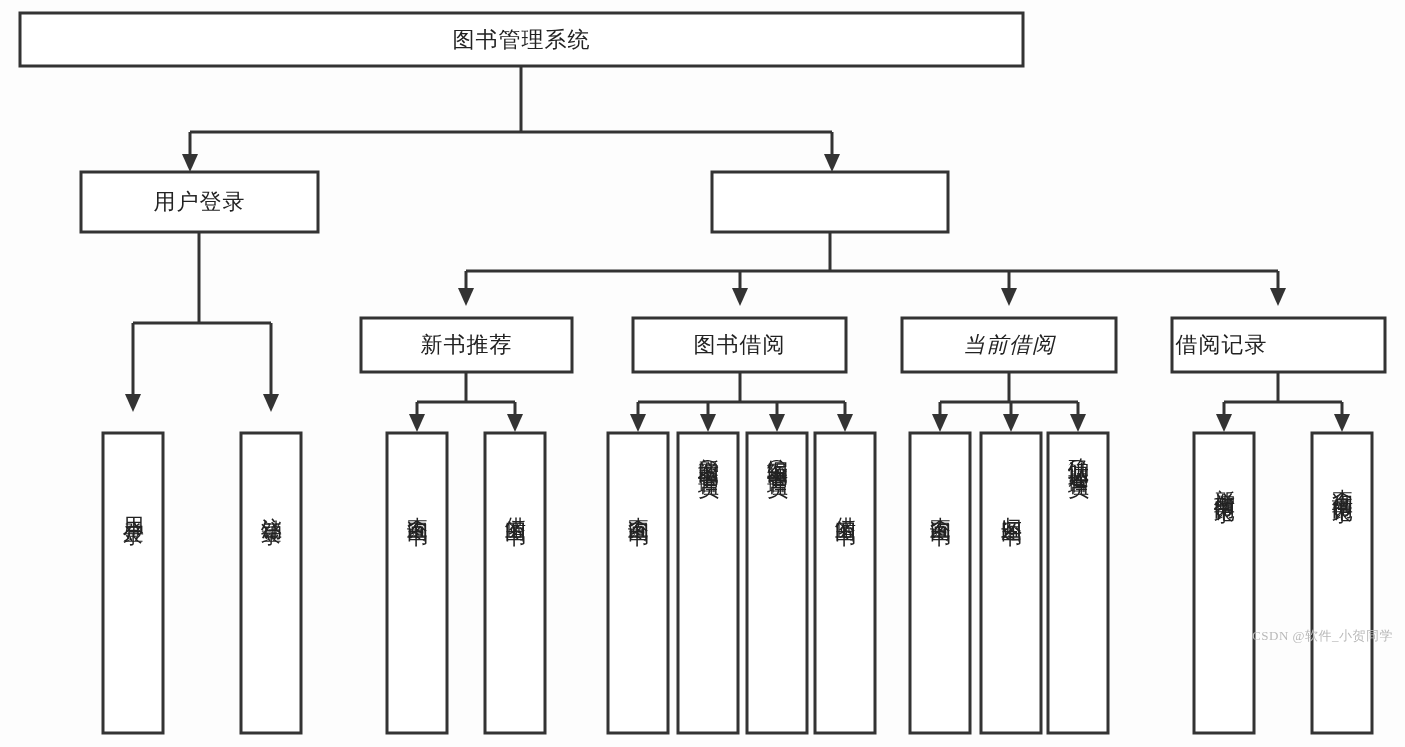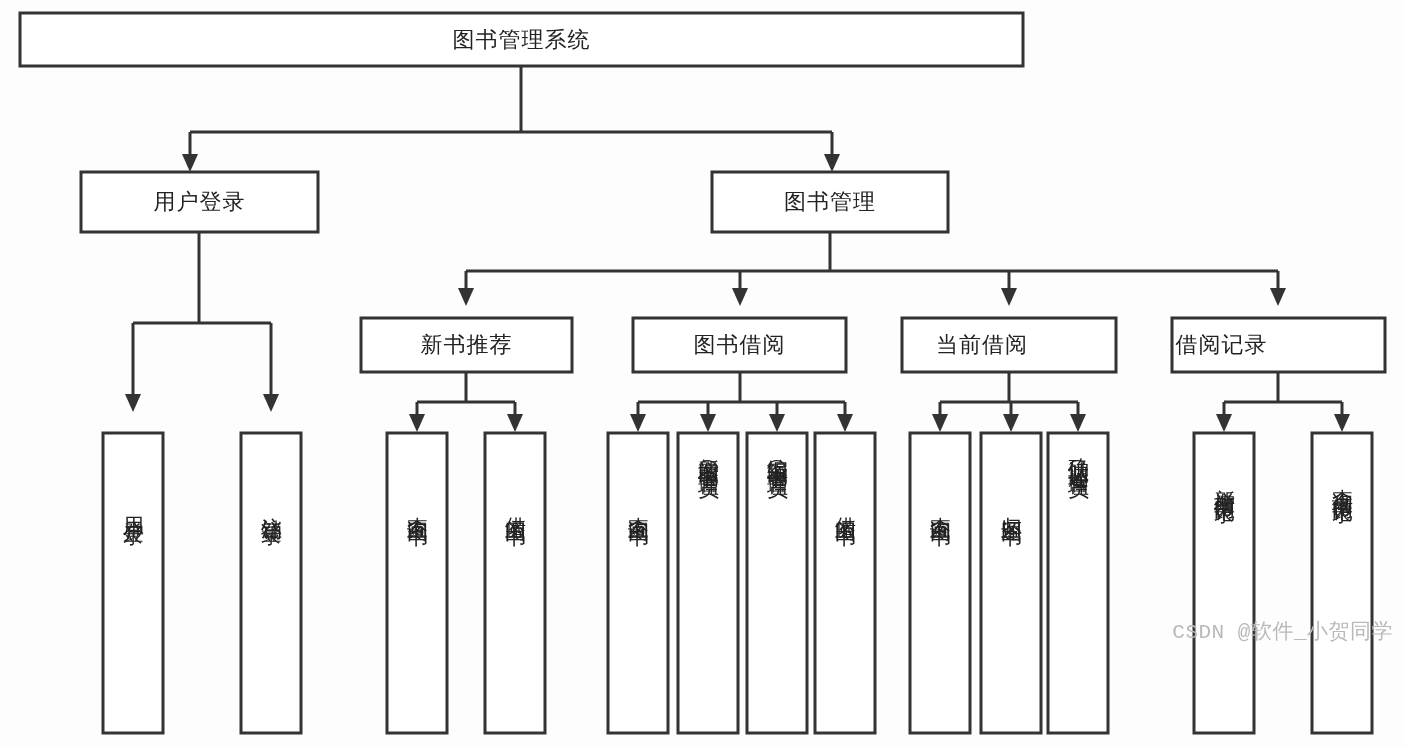--- a/index.html
+++ b/index.html
@@ -41,22 +41,22 @@
     stroke-linecap: butt;
   }
   .arrow-head {
     fill: #333333;
     stroke: none;
   }
   .watermark {
     position: absolute;
     right: 12px;
     bottom: 6px;
-    font-family: Liberation Mono, monospace;
-    font-size: 21px;
+    font-family: Liberation Serif, serif;
+    font-size: 13px;
     color: #b9b9b9;
     letter-spacing: 0.5px;
     white-space: nowrap;
     pointer-events: none;
   }
   .vlabel-wrap {
     position: absolute;
     display: flex;
     align-items: flex-start;
     justify-content: center;
@@ -201,31 +201,28 @@
     <rect class="node-box" x="1312" y="433" width="60" height="300"></rect>
   </svg>
 
   <div class="hlabel-wrap" style="left:20px; top:13px; width:1003px; height:53px;">
     <span class="hlabel-text">图书管理系统</span>
   </div>
 
   <div class="hlabel-wrap" style="left:81px; top:172px; width:237px; height:60px;">
     <span class="hlabel-text">用户登录</span>
   </div>
-  <div class="hlabel-wrap" style="left:712px; top:172px; width:236px; height:60px;">
-    <span class="hlabel-text">图书管理</span>
-  </div>
 
   <div class="hlabel-wrap" style="left:633px; top:318px; width:213px; height:54px;">
     <span class="hlabel-text">图书借阅</span>
   </div>
   <div class="hlabel-wrap" style="left:361px; top:318px; width:211px; height:54px;">
     <span class="hlabel-text">新书推荐</span>
   </div>
-  <div class="hlabel-wrap" style="left:875px; top:318px; width:214px; height:54px;">
+  <div class="hlabel-wrap" style="left:902px; top:318px; width:214px; height:54px;font-style:italic;">
     <span class="hlabel-text">当前借阅</span>
   </div>
   <div class="hlabel-wrap" style="left:1115px; top:318px; width:213px; height:54px;">
     <span class="hlabel-text">借阅记录</span>
   </div>
 
   <div class="vlabel-wrap" style="left:103px; top:500px; width:60px; height:233px;">
     <span class="vlabel-text">用户登录</span>
   </div>
   <div class="vlabel-wrap" style="left:241px; top:500px; width:60px; height:233px;">

